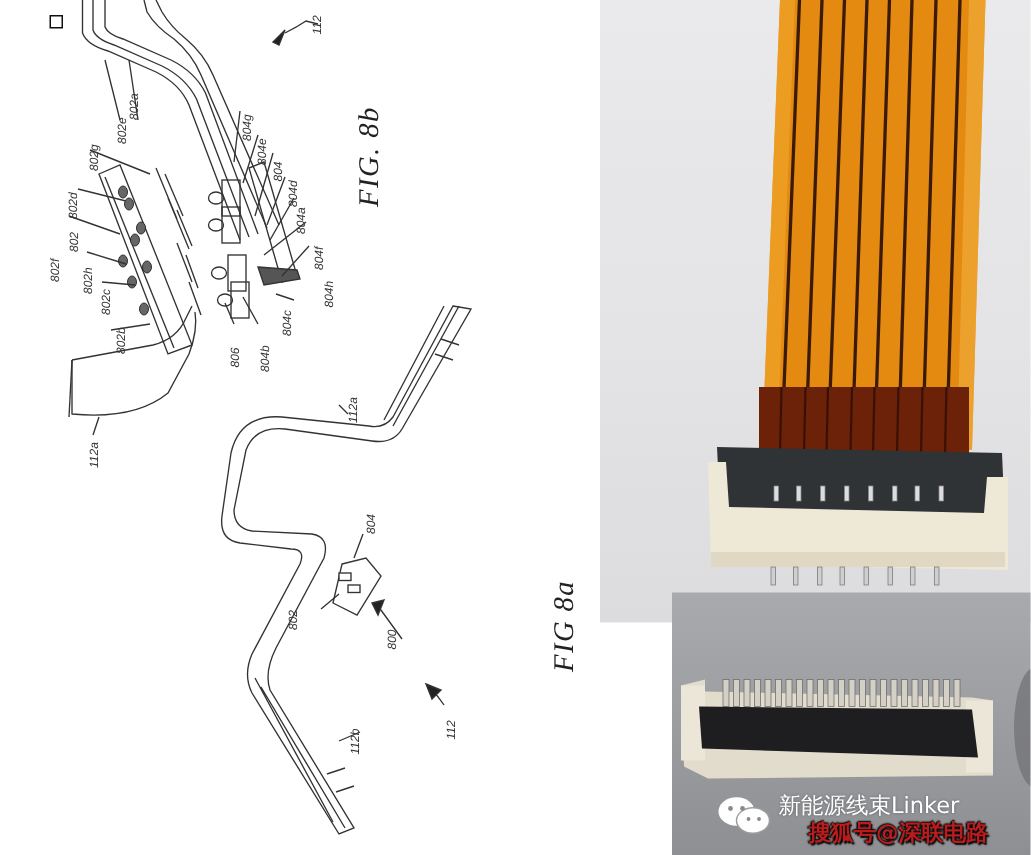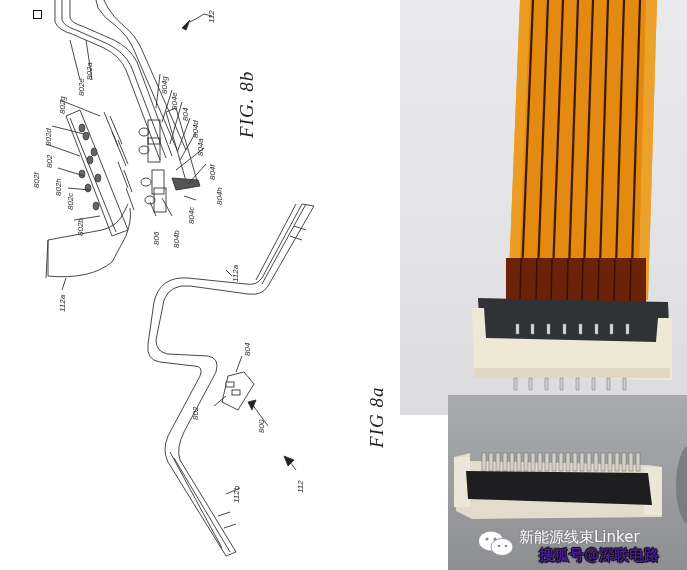--- a/index.html
+++ b/index.html
@@ -6,21 +6,21 @@
   body { width:687px; height:570px; position:relative; overflow:hidden; background:#ffffff; font-family:"Liberation Serif", serif; }
   .panel { position:absolute; }
   #patent { left:0; top:0; width:400px; height:570px; background:#fff; }
   #fpc-photo { left:400px; top:0; width:287px; height:415px; background:linear-gradient(180deg,#eaeaec 0%,#e3e3e6 60%,#dcdcdf 100%); overflow:hidden; }
   #conn-photo { left:448px; top:395px; width:239px; height:175px; background:linear-gradient(180deg,#a9aaae 0%,#9c9da1 50%,#8e8f93 100%); overflow:hidden; }
   .lbl { position:absolute; font-family:"Liberation Sans", sans-serif; font-style:italic; font-size:8px; color:#333; white-space:nowrap; transform:rotate(-90deg); transform-origin:left top; }
   .fig { position:absolute; font-family:"Liberation Serif", serif; font-style:italic; font-size:19px; color:#222; white-space:nowrap; transform:rotate(-90deg); transform-origin:left top; letter-spacing:1px; }
   .corner-box { position:absolute; left:33px; top:10px; width:7px; height:7px; border:1.3px solid #111; background:#fff; }
   .wm { position:absolute; left:477px; top:526px; width:190px; height:44px; }
   .wm-line1 { position:absolute; left:42px; top:2px; font-family:"DejaVu Sans", sans-serif; font-size:15px; color:#fff; white-space:nowrap; text-shadow:0 0 2px rgba(0,0,0,.35); }
-  .wm-line2 { position:absolute; left:62px; top:20px; font-family:"DejaVu Sans", sans-serif; font-weight:bold; font-size:15px; color:#4c1d95; white-space:nowrap; text-shadow:1px 1px 1px #000, -1px 0 1px #000, 0 -1px 1px #000; }
+  .wm-line2 { position:absolute; left:62px; top:20px; font-family:"DejaVu Sans", sans-serif; font-weight:bold; font-size:15px; color:#b91c1c; white-space:nowrap; text-shadow:1px 1px 1px #000, -1px 0 1px #000, 0 -1px 1px #000; }
   .wechat { position:absolute; left:0; top:4px; width:40px; height:28px; }
 </style>
 </head>
 <body>
 
 <div class="panel" id="patent">
   <div class="corner-box"></div>
 
   <svg width="400" height="570" style="position:absolute;left:0;top:0">
     <g fill="none" stroke="#333" stroke-width="0.9">

